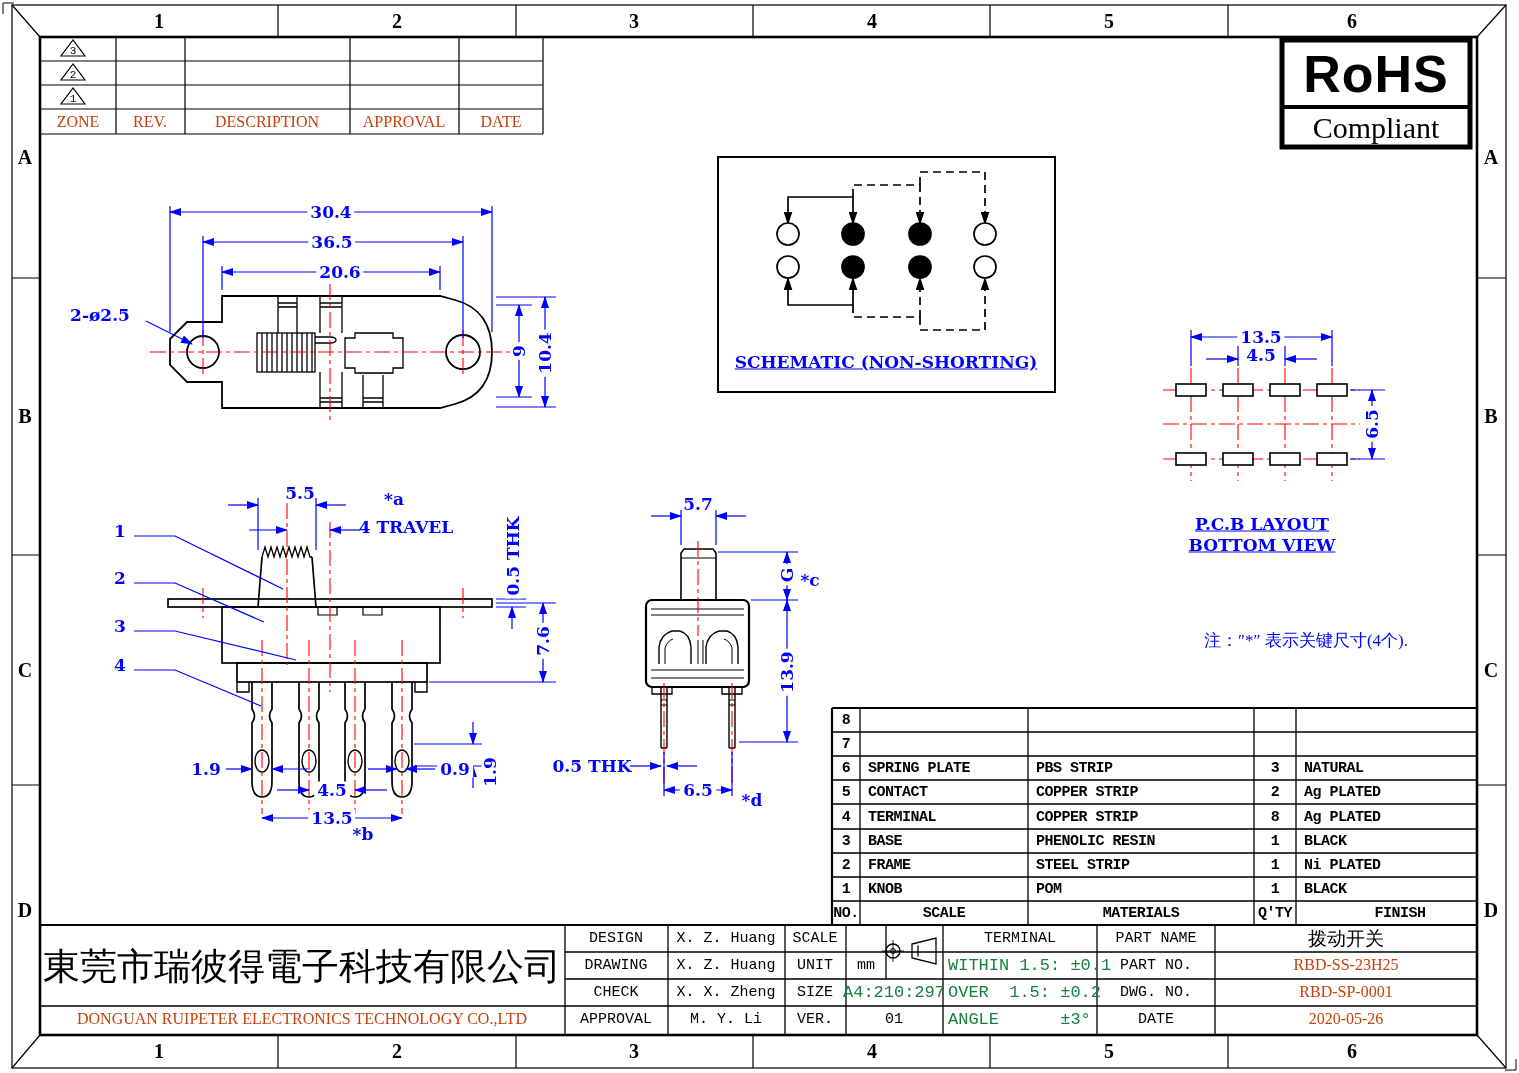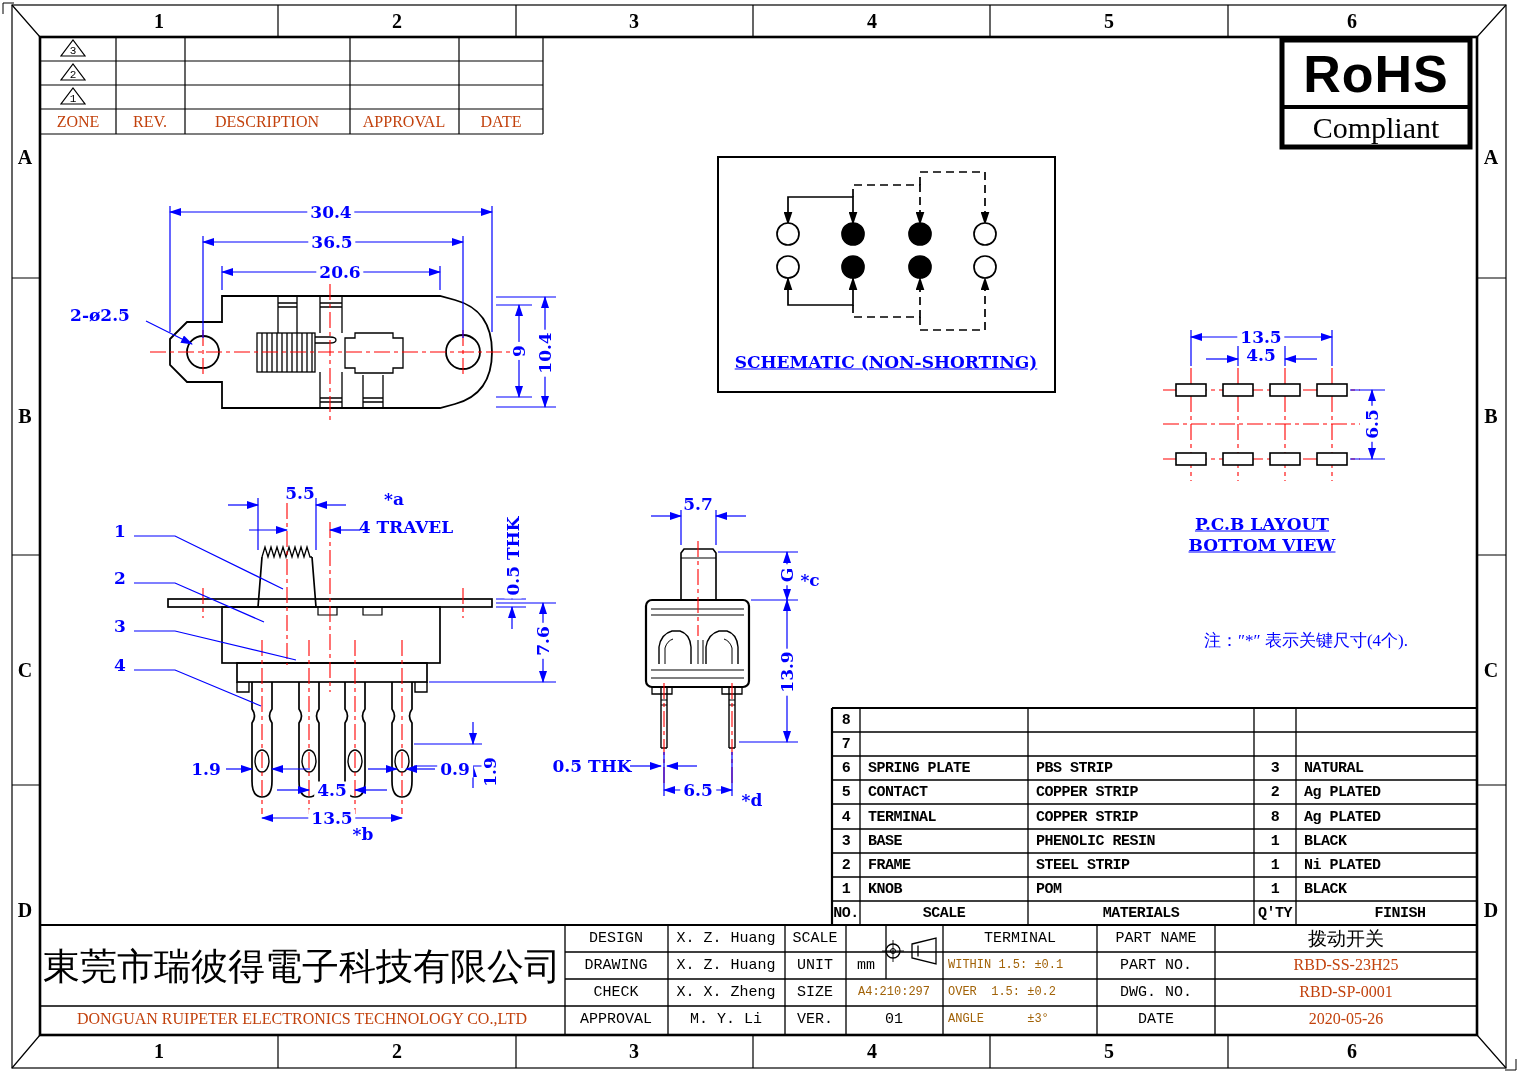--- a/index.html
+++ b/index.html
@@ -7,21 +7,21 @@
          font-family:"Liberation Sans",sans-serif;}
   #art{position:absolute;left:0;top:0;}
   .t{position:absolute;transform:translate(-50%,-50%);white-space:pre;line-height:1;}
   .lt{position:absolute;transform:translateY(-50%);white-space:pre;line-height:1;}
   .rot{transform:translate(-50%,-50%) rotate(-90deg);}
   .dim{color:#0000ff;font-family:"DejaVu Serif",serif;font-weight:bold;font-size:17px;}
   .bg{background:#fff;padding:0 3px;}
   .u{text-decoration:underline;}
   .zone{font-family:"Liberation Serif",serif;font-size:20px;font-weight:bold;color:#000;}
   .cad{font-family:"Liberation Mono",monospace;color:#000;font-size:15px;}
-  .cads{font-family:"Liberation Mono",monospace;color:#a16207;font-size:12px;}
+  .cads{font-family:"Liberation Mono",monospace;color:#15803d;font-size:17px;}
   .cadb{font-family:"Liberation Mono",monospace;color:#000;font-size:15px;font-weight:bold;letter-spacing:-0.5px;}
   .cadh{font-family:Liberation Serif, serif;color:#c2410c;font-size:16px;}
   .tri{font-family:"Liberation Mono",monospace;font-size:11px;color:#000;}
   .rohs1{font-family:"Liberation Sans",sans-serif;font-weight:900;font-size:52px;color:#000;letter-spacing:1px;}
   .rohs2{font-family:"Liberation Serif",serif;font-size:30px;color:#000;}
   .cjk{font-family:"Liberation Serif","DejaVu Sans",sans-serif;}
   .note{color:#0000ff;font-size:17px;}
 </style>
 </head>
 <body>

